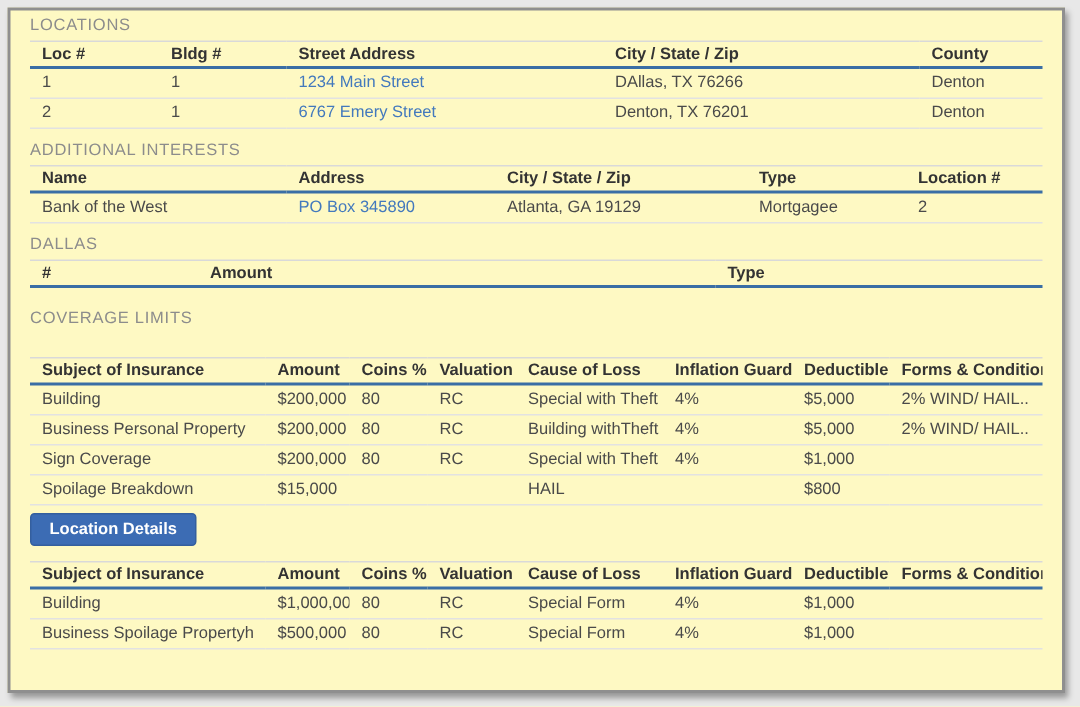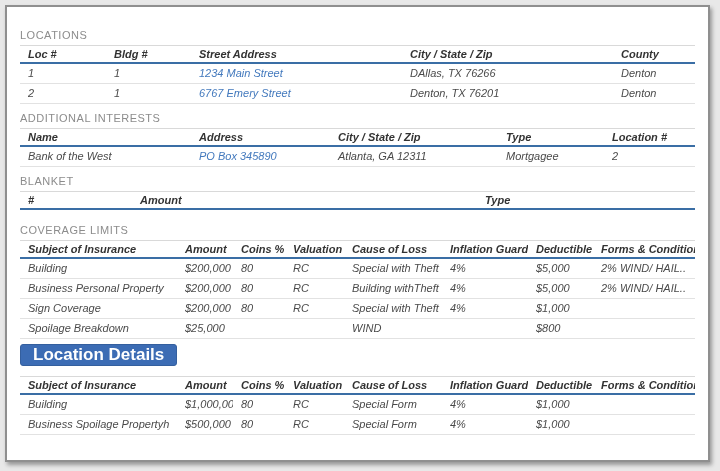--- a/index.html
+++ b/index.html
@@ -8,42 +8,41 @@
     background: #e8e8e8;
     font-family: "Liberation Sans", sans-serif;
     position: relative;
     overflow: hidden;
   }
   .frame {
     position: absolute;
     left: 5px; top: 5px;
     width: 705px; height: 457px;
     box-sizing: border-box;
-    background: #ffffff;
+    background: #fef9c3;
     border: 2px solid #8f8f8f;
     box-shadow: 2px 3px 4px rgba(0,0,0,0.35);
-    padding: 22px 13px;
+    padding: 4px 13px;
     overflow: hidden;
   }
   .section-title {
     font-size: 11px;
     line-height: 12px;
     color: #8c8c8c;
     letter-spacing: 0.5px;
     margin: 0 0 4px 0;
     font-weight: normal;
   }
   .sec { margin-top: 8px; }
   .sec.first { margin-top: 0; }
   .sec.coverage { margin-top: 14px; }
   table.tbl {
     width: 100%;
     border-collapse: collapse;
     table-layout: fixed;
-    font-style: italic;
   }
   table.tbl th {
     font-size: 11px;
     line-height: 12px;
     font-weight: bold;
     color: #333333;
     text-align: left;
     padding: 2px 8px;
     border-top: 1px solid #d9d9d9;
     border-bottom: 2px solid #3a6ea5;
@@ -74,21 +73,21 @@
   .loc-subtitle a.link { font-weight: bold; }
   .block2 { margin-top: 10px; }
   button.btn {
     display: inline-block;
     margin: 5px 0 0 0;
     background: #3c6cb4;
     border: 1px solid #345f9e;
     border-radius: 3px;
     color: #ffffff;
     font-family: "Liberation Sans", sans-serif;
-    font-size: 17px;
+    font-size: 11px;
     line-height: 12px;
     font-weight: bold;
     padding: 4px 12px;
     cursor: pointer;
   }
 </style>
 </head>
 <body>
 
 <div class="frame">
@@ -147,49 +146,49 @@
           <th>Address</th>
           <th>City / State / Zip</th>
           <th>Type</th>
           <th>Location #</th>
         </tr>
       </thead>
       <tbody>
         <tr>
           <td>Bank of the West</td>
           <td><a class="link" href="#">PO Box 345890</a></td>
-          <td>Atlanta, GA 12311</td>
+          <td>Atlanta, GA 19129</td>
           <td>Mortgagee</td>
           <td>2</td>
         </tr>
       </tbody>
     </table>
   </div>
 
   <div class="sec">
-    <div class="section-title">BLANKET</div>
+    <div class="section-title">DALLAS</div>
     <table class="tbl">
       <colgroup>
           <col style="width:112px">
           <col style="width:345px">
           <col>
         </colgroup>
       <thead>
         <tr>
           <th>#</th>
           <th>Amount</th>
           <th>Type</th>
         </tr>
       </thead>
       <tbody></tbody>
     </table>
   </div>
 
   <div class="sec coverage">
-    <div class="section-title" style="margin-bottom:4px;">COVERAGE LIMITS</div>
+    <div class="section-title" style="margin-bottom:20px;">COVERAGE LIMITS</div>
 
     <div>
       <table class="tbl">
         <colgroup>
             <col style="width:157px">
             <col style="width:56px">
             <col style="width:52px">
             <col style="width:59px">
             <col style="width:98px">
             <col style="width:86px">
@@ -234,24 +233,24 @@
             <td>$200,000</td>
             <td>80</td>
             <td>RC</td>
             <td>Special with Theft</td>
             <td>4%</td>
             <td>$1,000</td>
             <td></td>
           </tr>
           <tr>
             <td>Spoilage Breakdown</td>
-            <td>$25,000</td>
-            <td></td>
-            <td></td>
-            <td>WIND</td>
+            <td>$15,000</td>
+            <td></td>
+            <td></td>
+            <td>HAIL</td>
             <td></td>
             <td>$800</td>
             <td></td>
           </tr>
         </tbody>
       </table>
       <button class="btn">Location Details</button>
     </div>
 
     <div class="block2">

